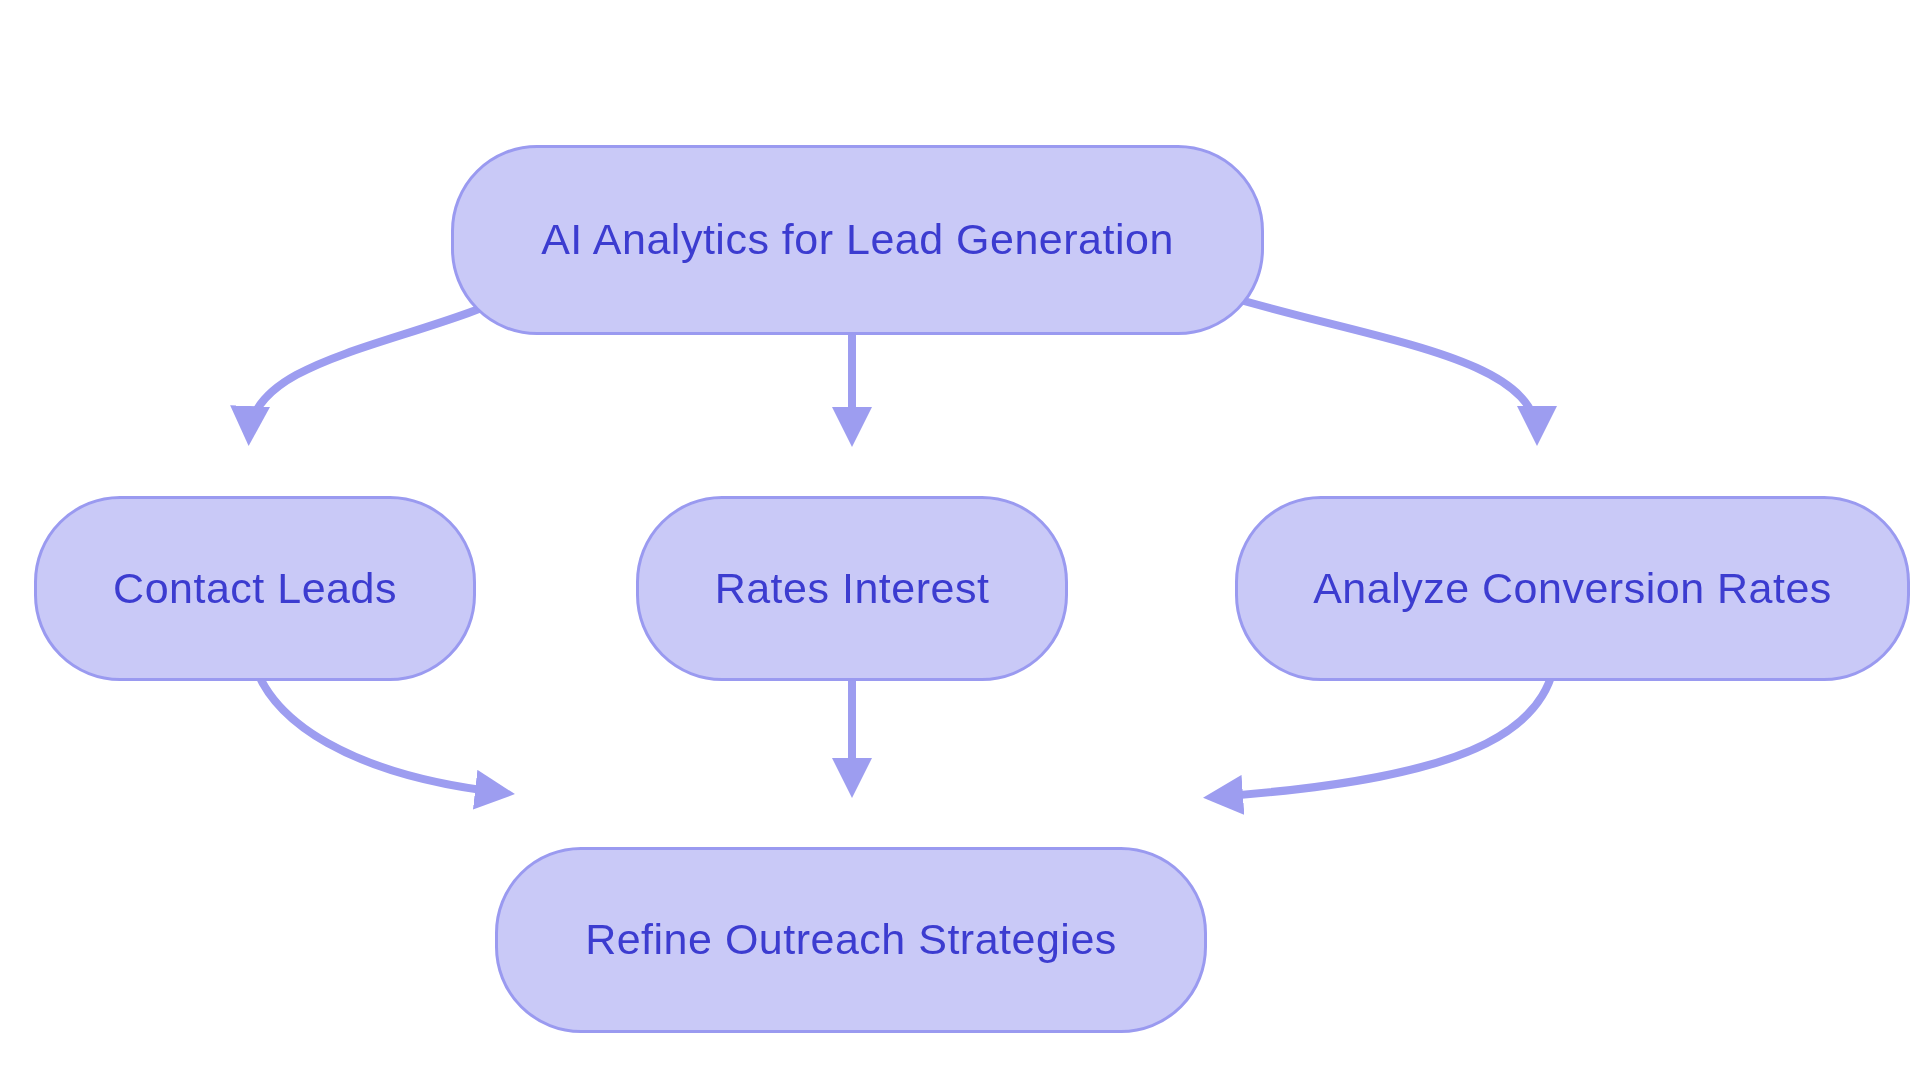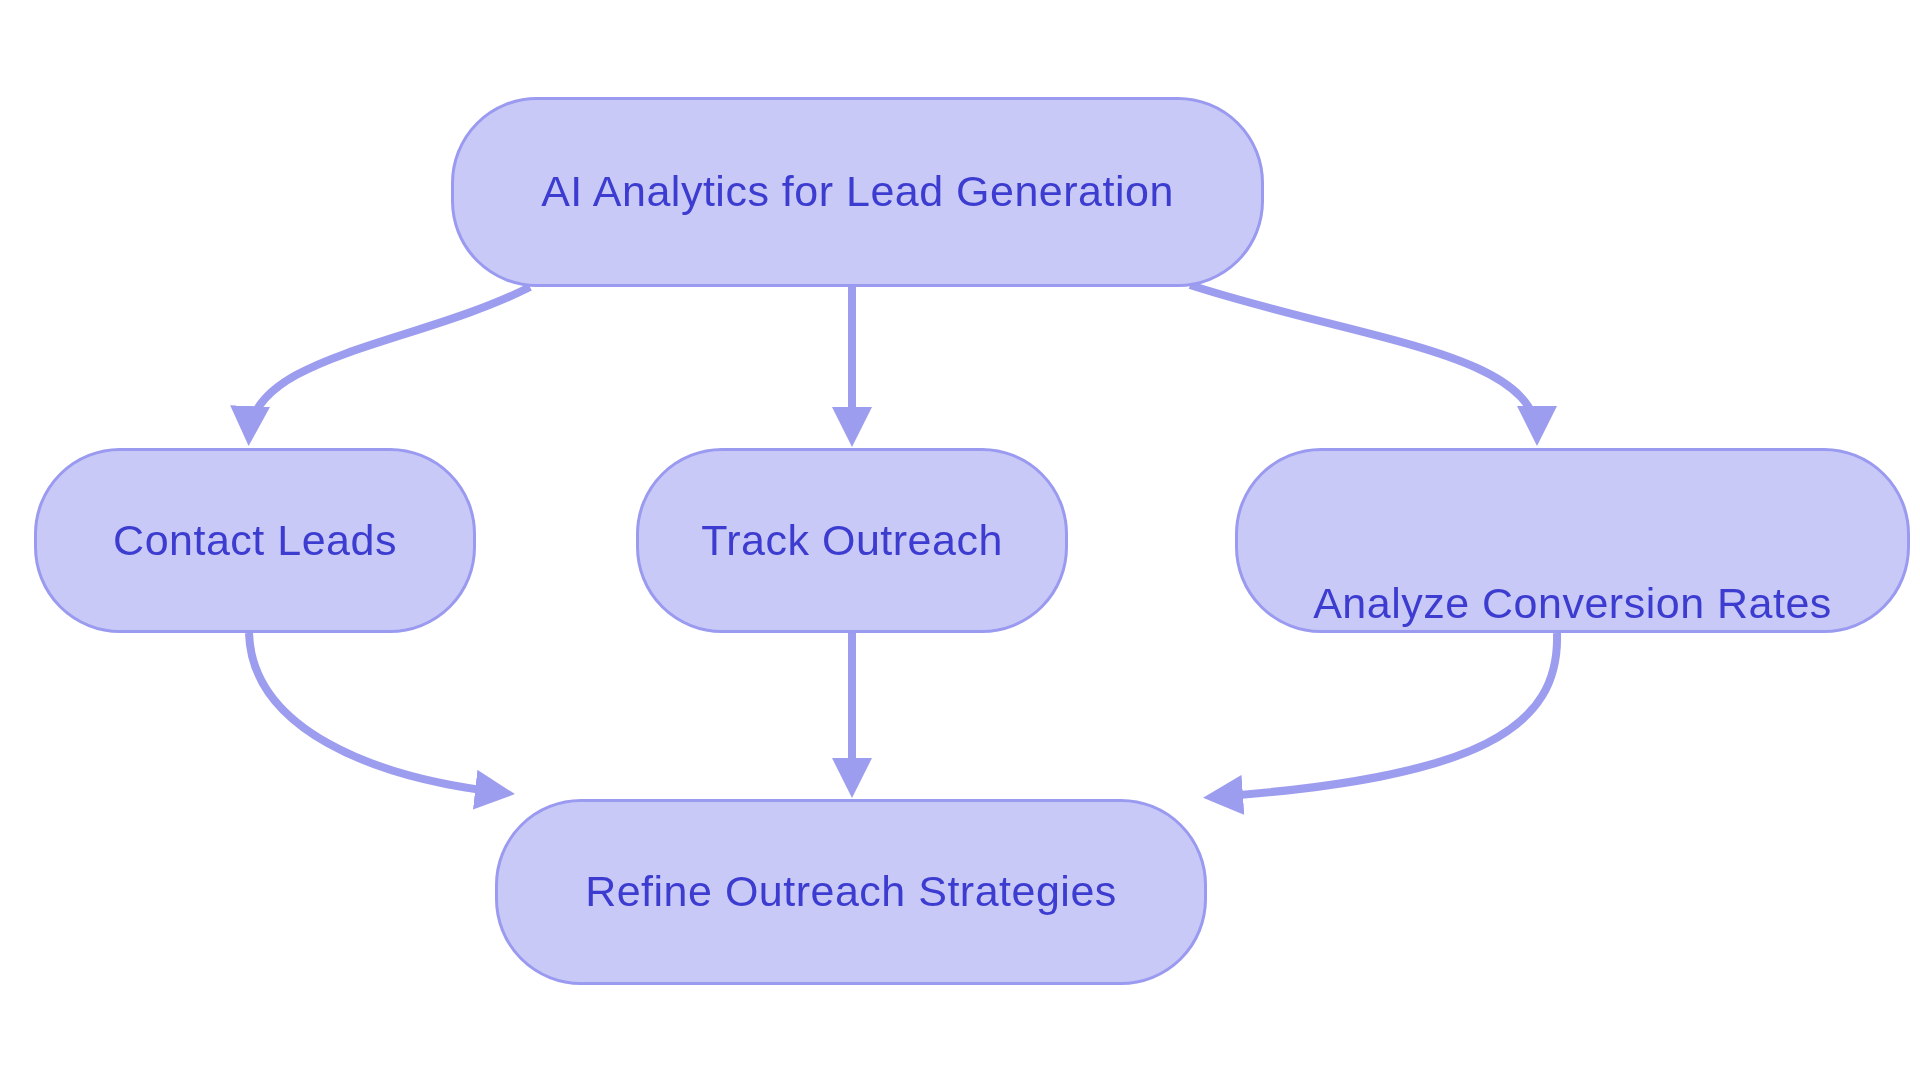--- a/index.html
+++ b/index.html
@@ -46,25 +46,26 @@
     justify-content: center;
     background: var(--node-fill);
     border: 3px solid var(--node-border);
     border-radius: 86px;
     color: var(--label-color);
     font-size: 43px;
     letter-spacing: 0.5px;
     text-align: center;
     line-height: 1.2;
     white-space: nowrap;
+    margin-top: 48px;
   }
   .node-root    { left: 451px;  top: 97px;  width: 813px; height: 190px; }
   .node-contact { left: 34px;   top: 448px; width: 442px; height: 185px; justify-content: center; }
   .node-track   { left: 636px;  top: 448px; width: 432px; height: 185px; }
-  .node-analyze { left: 1235px; top: 448px; width: 675px; height: 185px; align-items: flex-end; }
+  .node-analyze { left: 1235px; top: 448px; width: 675px; height: 185px; }
   .node-refine  { left: 495px;  top: 799px; width: 712px; height: 186px; }
 </style>
 </head>
 <body>
 
 <div class="canvas">
 
   <svg class="edges" viewBox="0 0 1920 1083" xmlns="http://www.w3.org/2000/svg">
     <defs>
       <marker id="arrowhead" viewBox="0 0 10 10" refX="7.5" refY="5" markerWidth="5" markerHeight="5" markerUnits="strokeWidth" orient="auto-start-reverse">
@@ -82,21 +83,21 @@
 
   <div class="node node-root">
     <span>AI Analytics for Lead Generation</span>
   </div>
 
   <div class="node node-contact">
     <span>Contact Leads</span>
   </div>
 
   <div class="node node-track">
-    <span>Track Outreach</span>
+    <span>Rates Interest</span>
   </div>
 
   <div class="node node-analyze">
     <span>Analyze Conversion Rates</span>
   </div>
 
   <div class="node node-refine">
     <span>Refine Outreach Strategies</span>
   </div>
 

